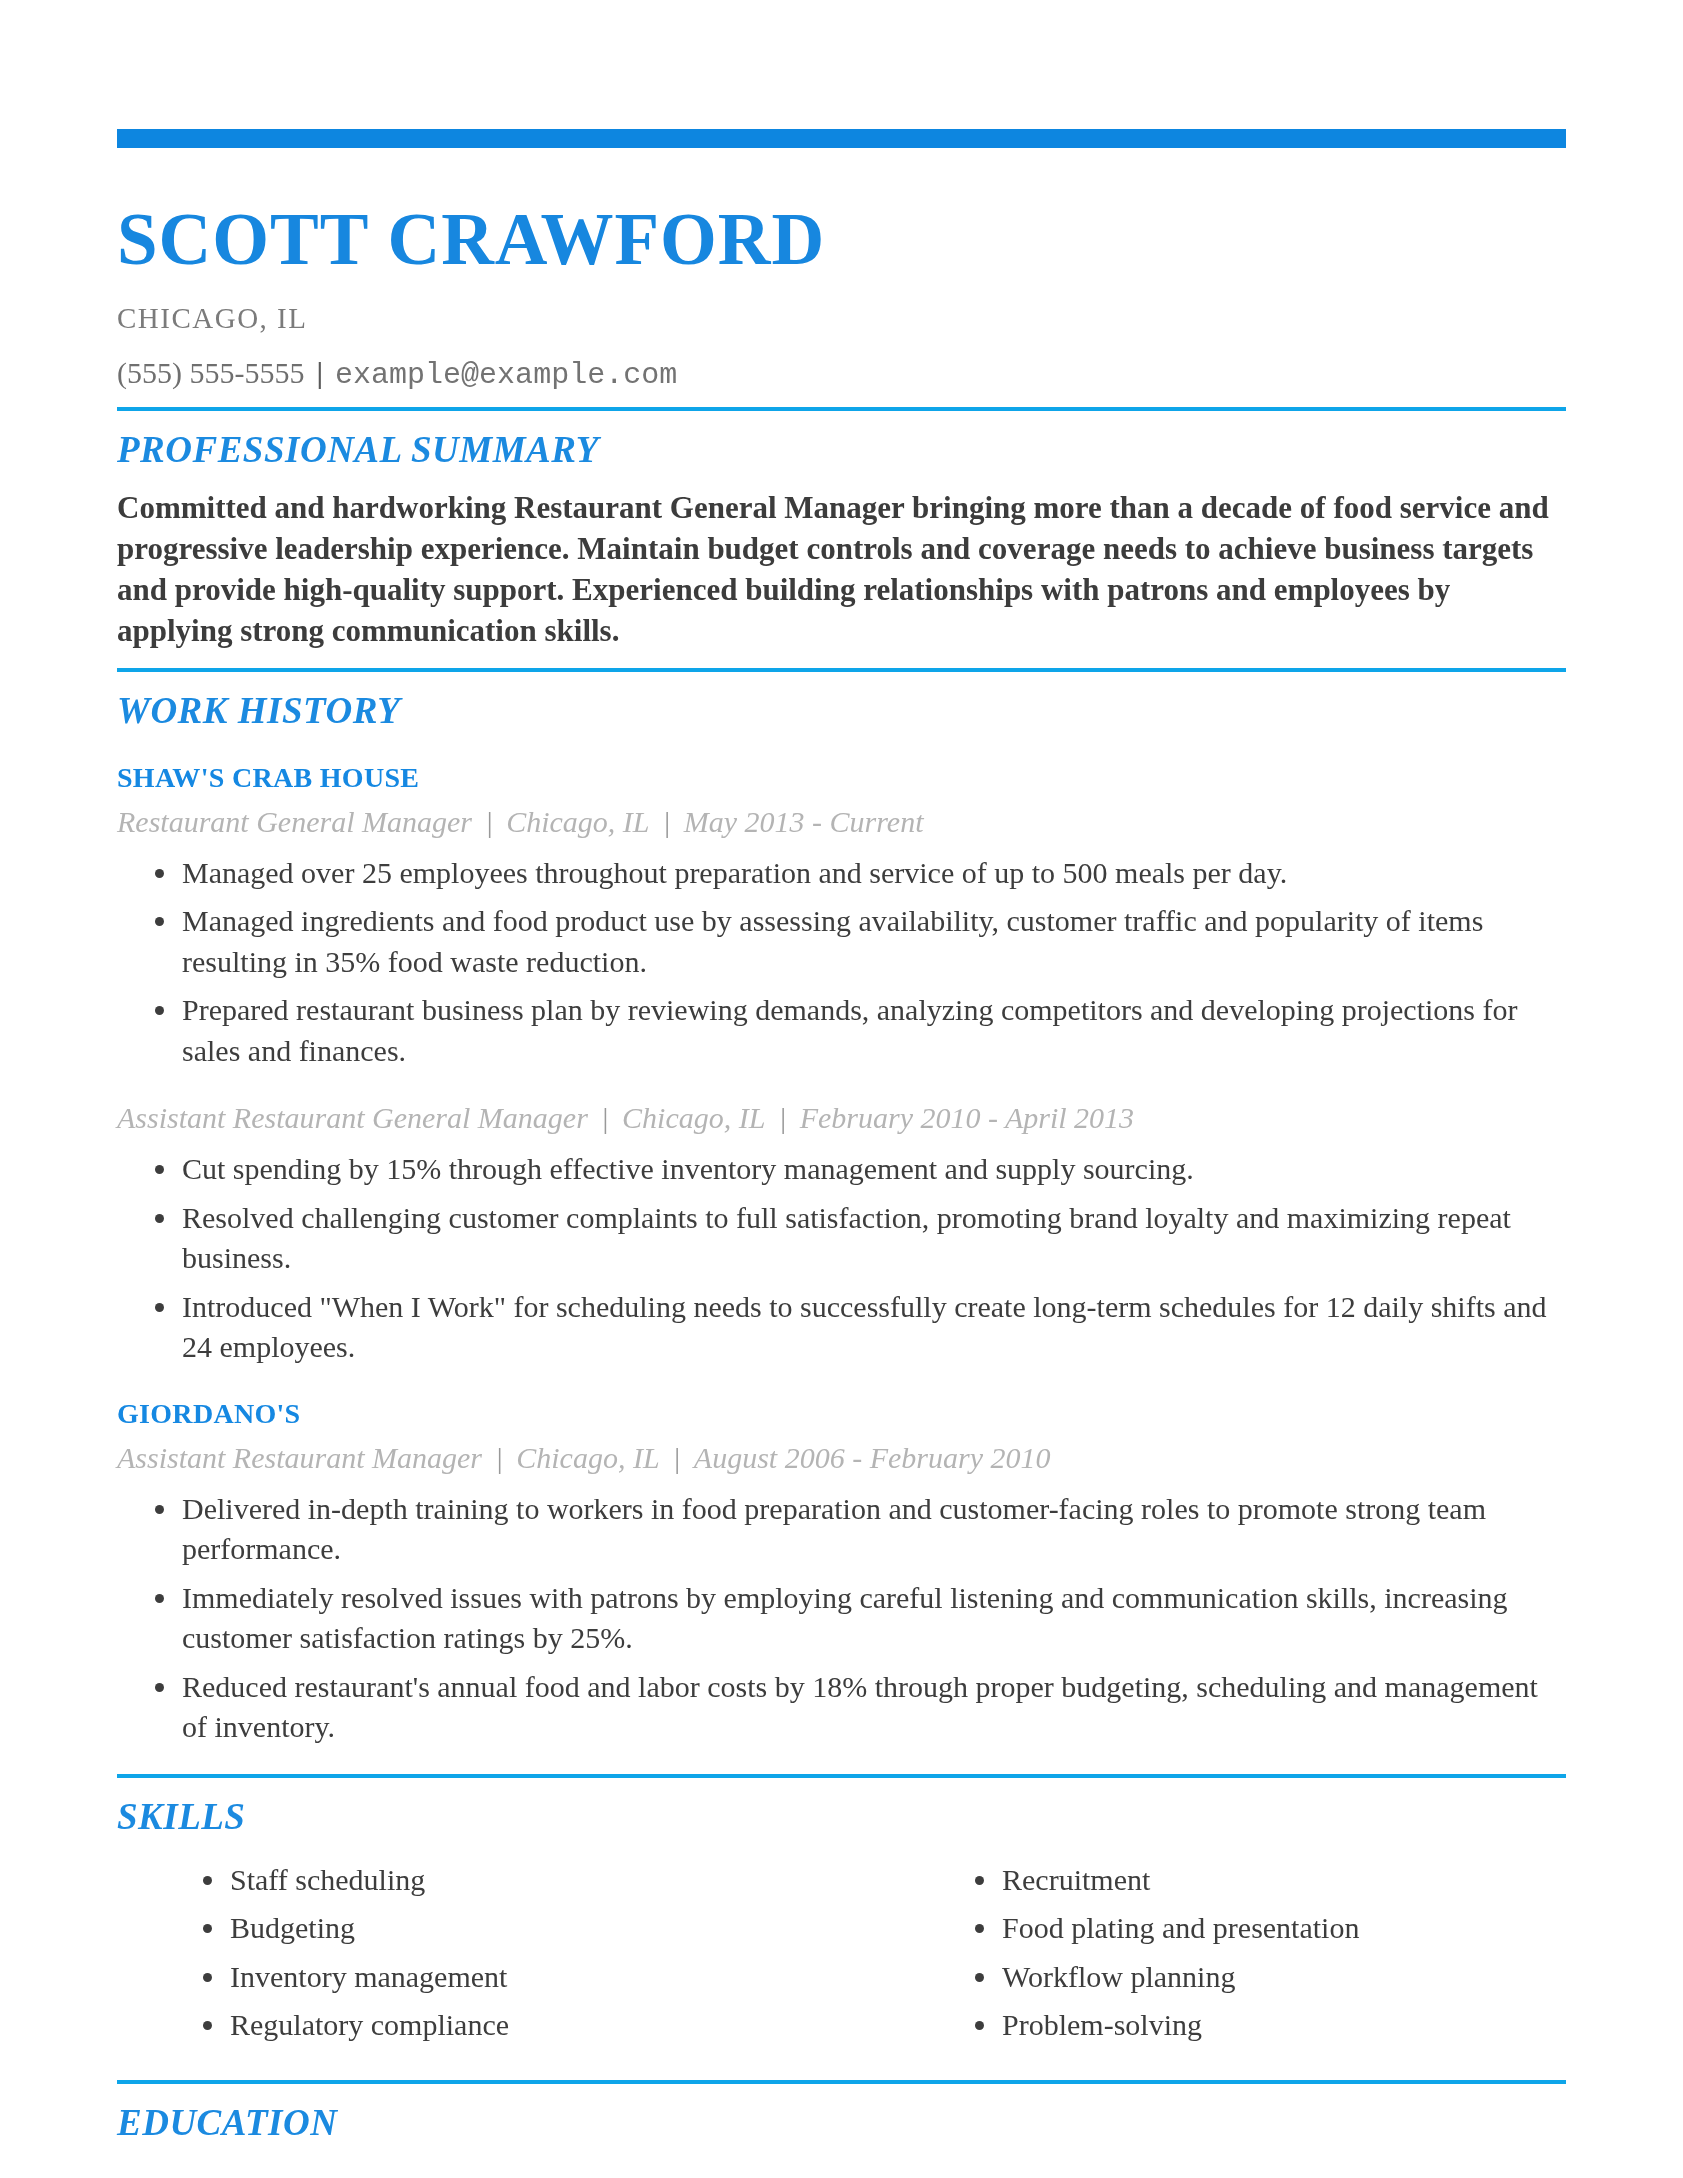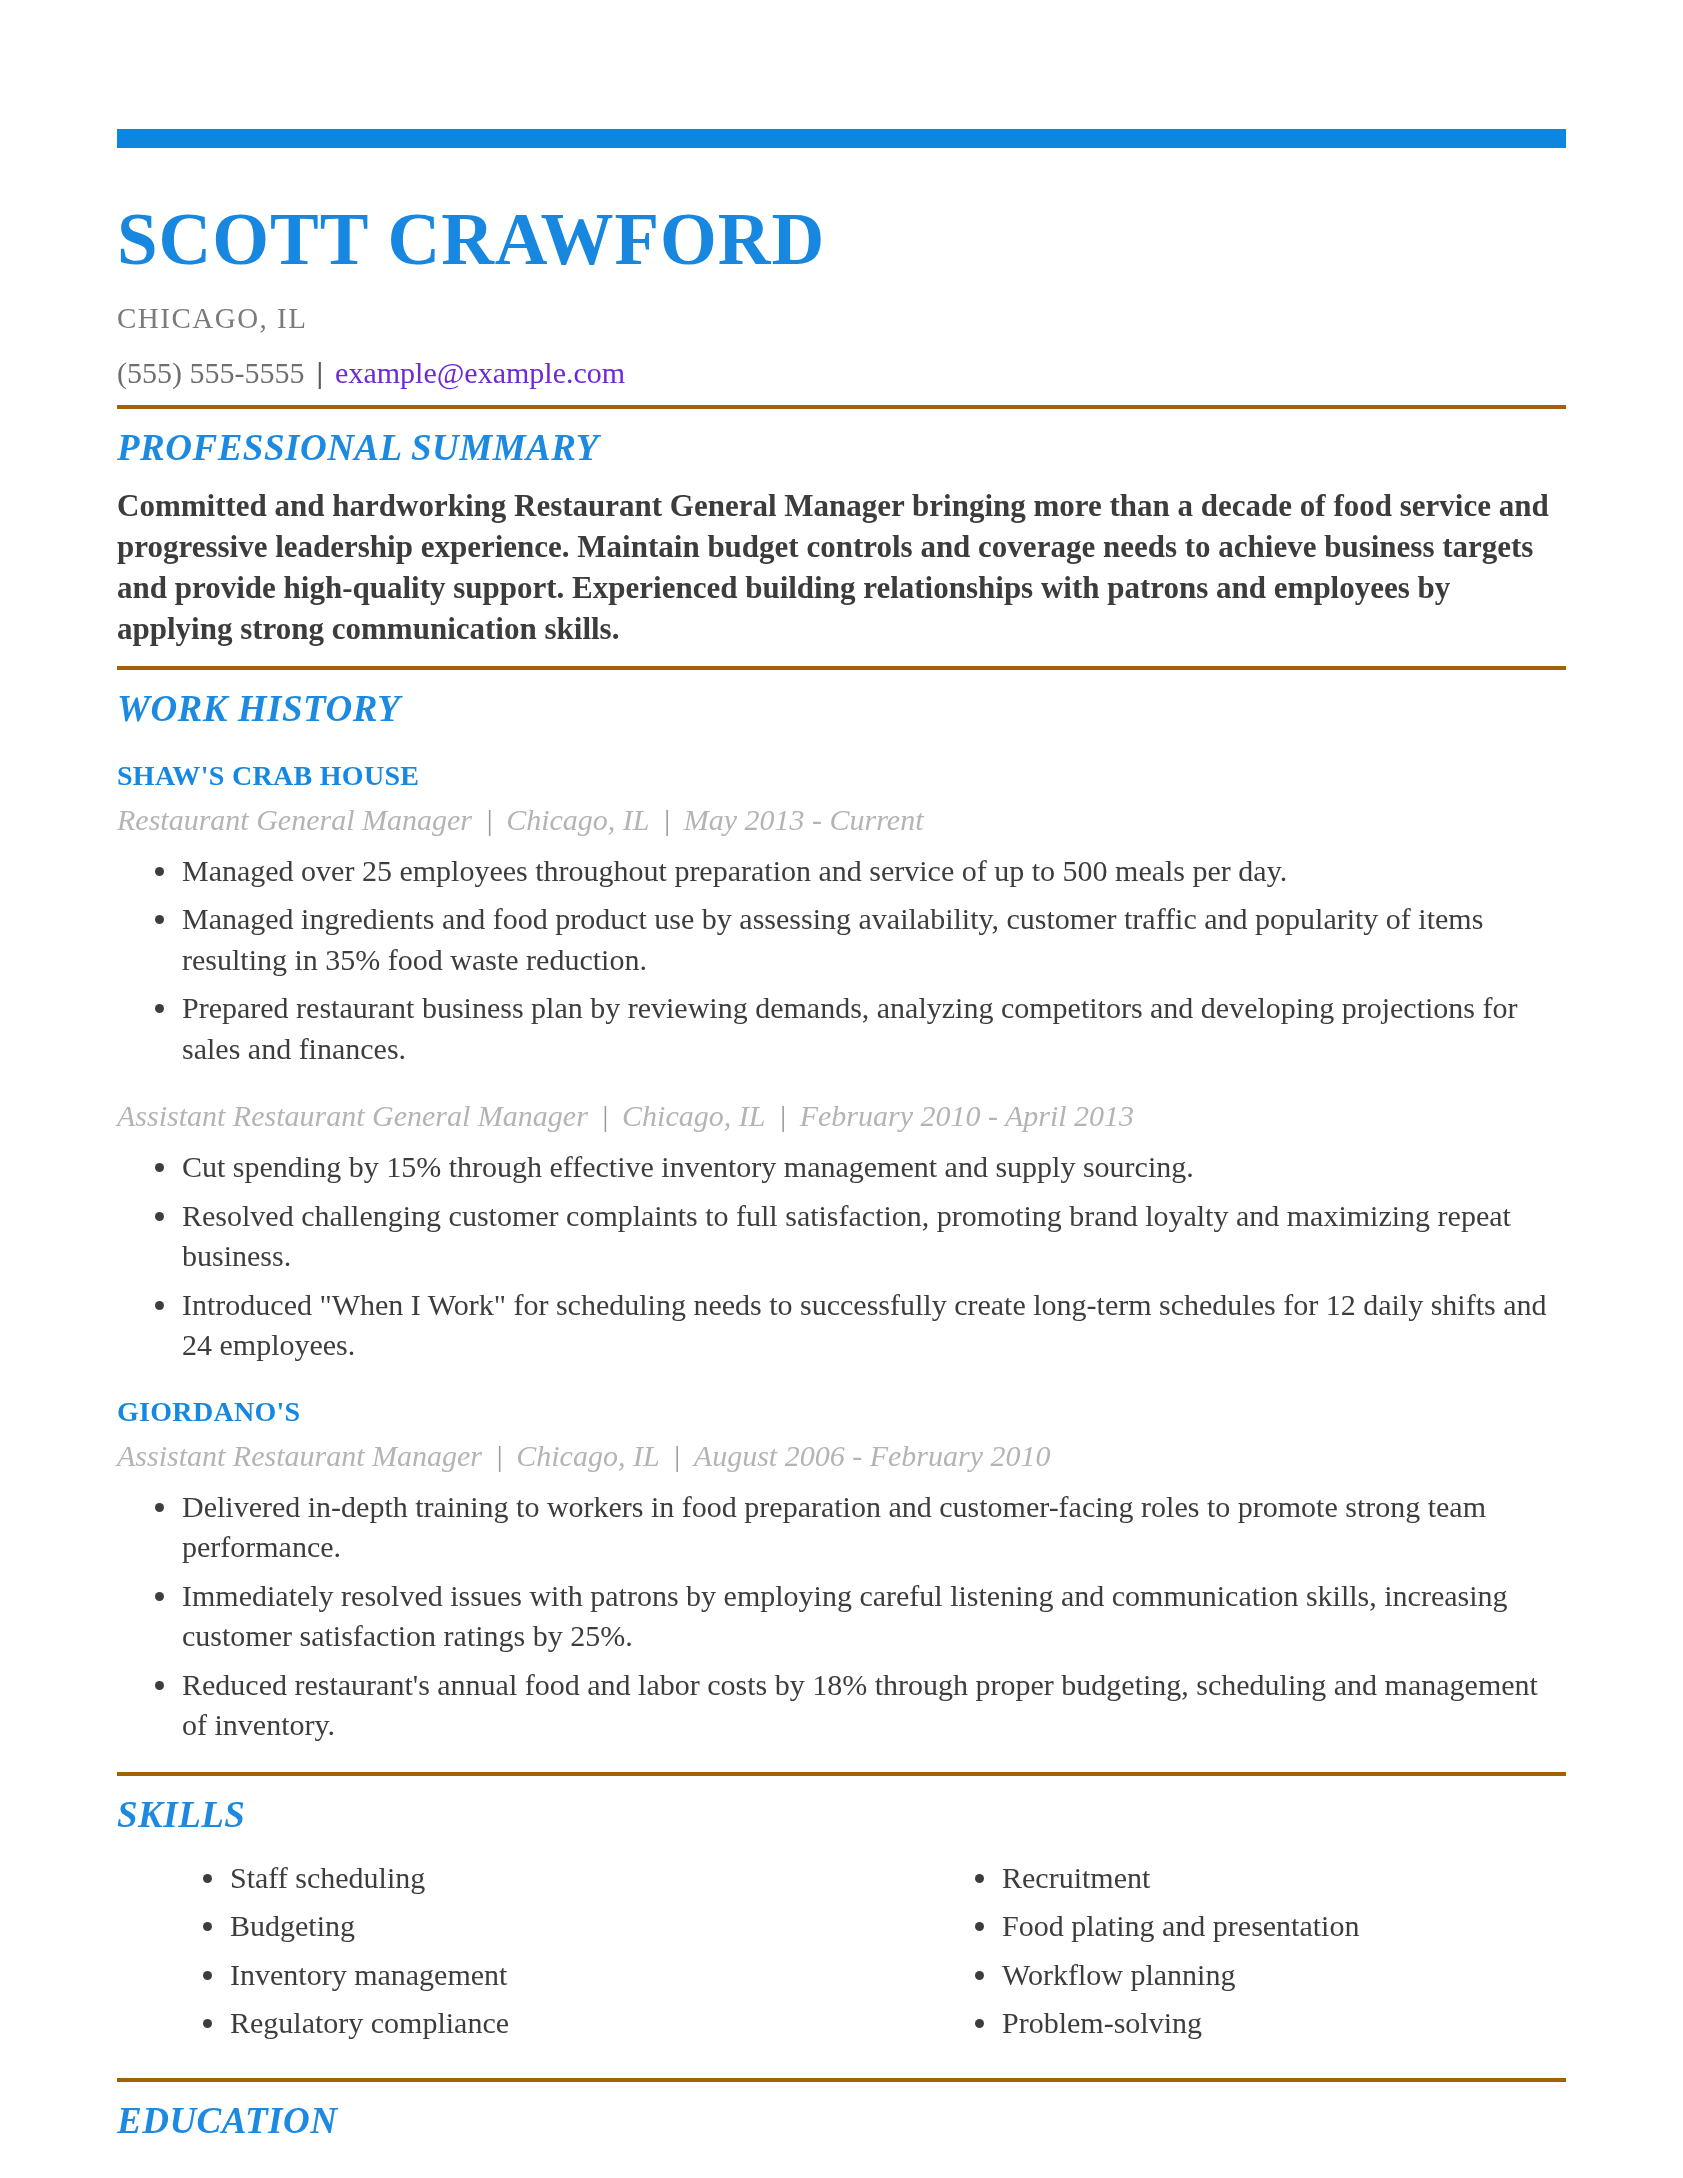--- a/index.html
+++ b/index.html
@@ -32,24 +32,24 @@
     font-size: 29px;
     color: #7b7b7b;
     letter-spacing: 1.5px;
   }
   .contact-line {
     margin-top: 21px;
     font-size: 30px;
     color: #6f6f6f;
   }
   .contact-line .pipe { font-weight: bold; color: #5a5a5a; margin: 0 12px; }
-  .email { color: #6d28d9; text-decoration: none; cursor: pointer; }
+  .email { color: #737373; text-decoration: none; cursor: pointer; font-family: Liberation Mono, monospace; }
   .section {
     margin: 0 117px;
-    border-top: 4px solid #a16207;
+    border-top: 4px solid #0ea5e9;
     padding-top: 17px;
   }
   .section-title {
     font-size: 37px;
     font-weight: bold;
     font-style: italic;
     color: #1b8ae0;
     letter-spacing: 0.5px;
   }
   .summary-section { margin-top: 15px; }

